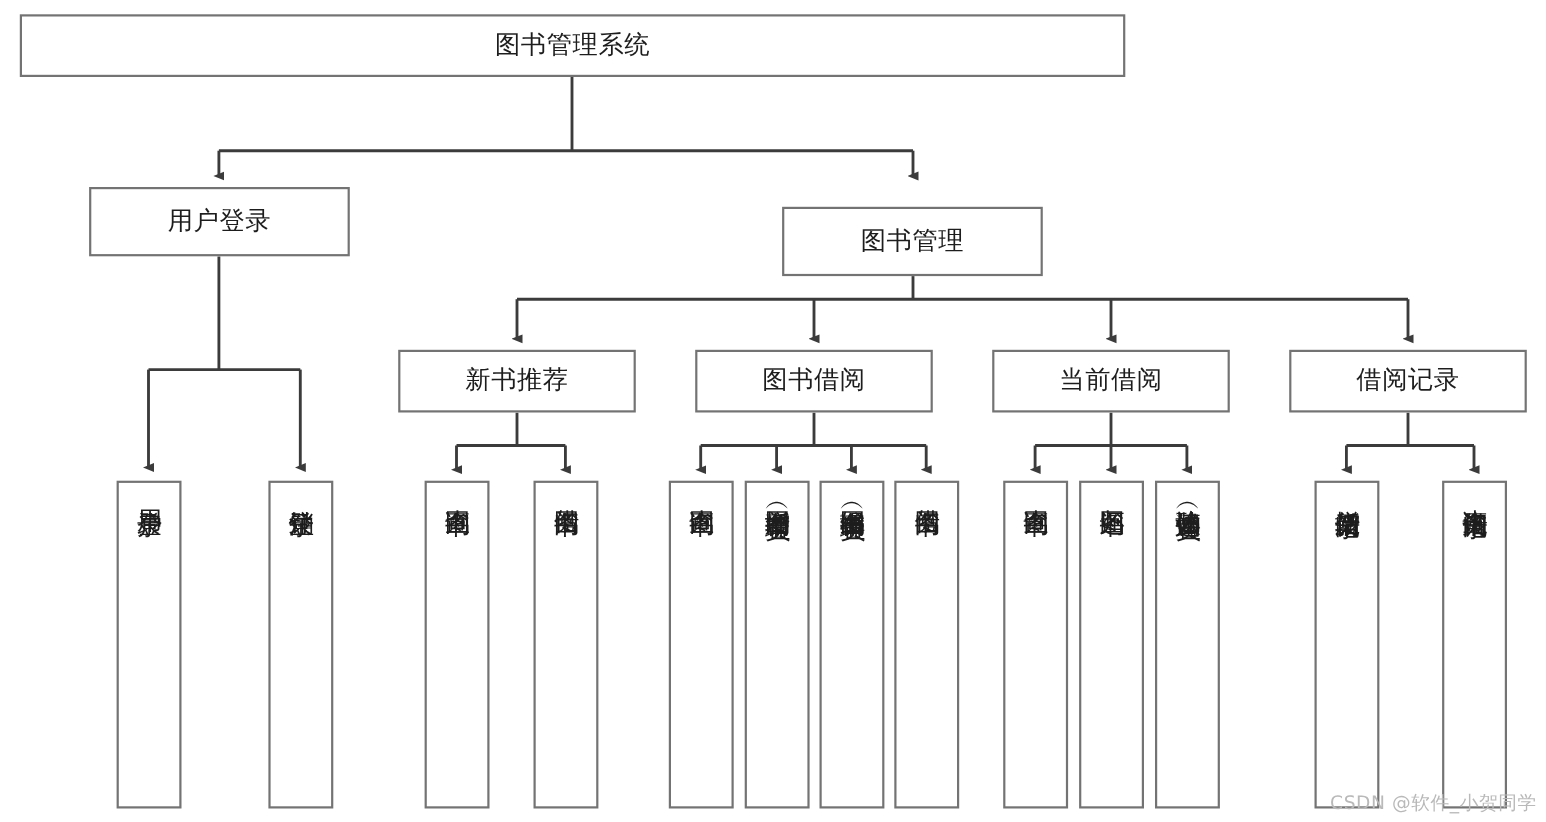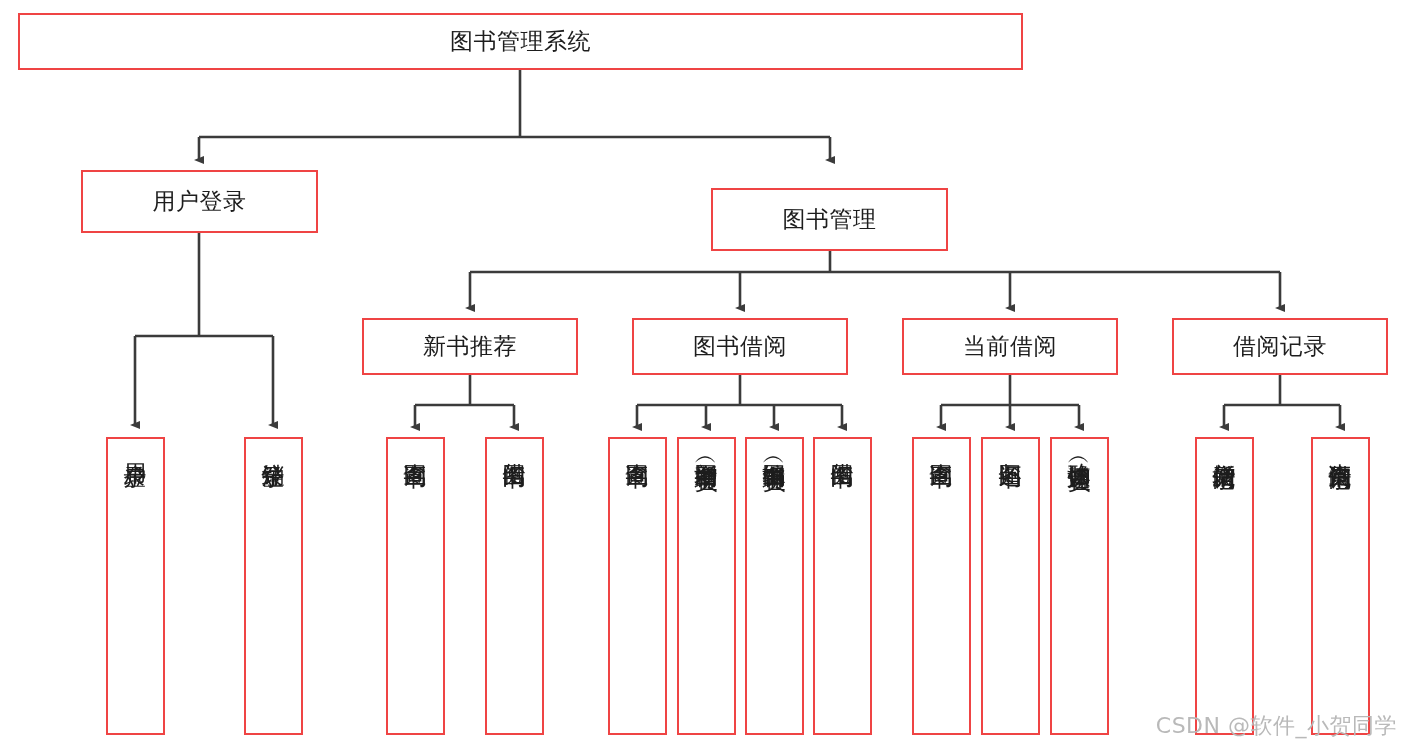--- a/index.html
+++ b/index.html
@@ -22,21 +22,21 @@
     left: 0;
     top: 0;
     width: 1405px;
     height: 747px;
     pointer-events: none;
   }
   .node {
     position: absolute;
     box-sizing: border-box;
     background: #ffffff;
-    border: 2px solid #ef4444;
+    border: 2px solid #737373;
     display: flex;
     align-items: center;
     justify-content: center;
     color: #1d1d1d;
   }
   .node-label {
     display: block;
     text-align: center;
     line-height: 1.18;
     letter-spacing: 0.5px;
@@ -57,21 +57,21 @@
     text-orientation: upright;
     font-size: 23px;
     line-height: 1.05;
     letter-spacing: 1px;
     white-space: nowrap;
   }
   #watermark {
     position: absolute;
     right: 8px;
     bottom: 6px;
-    font-size: 22px;
+    font-size: 17px;
     color: #b9b9b9;
     letter-spacing: 0.5px;
     user-select: none;
   }
 </style>
 </head>
 <body>
 
 <div id="diagram-root">
 

